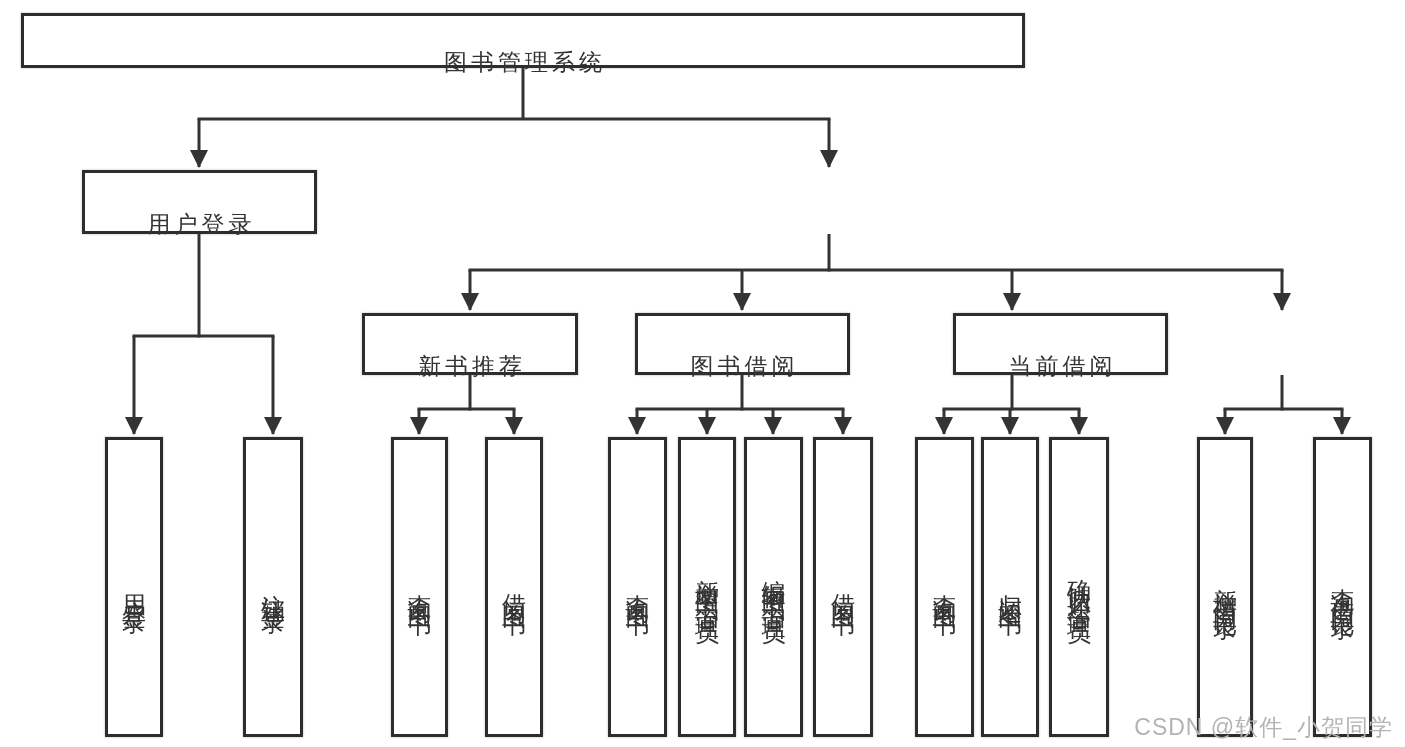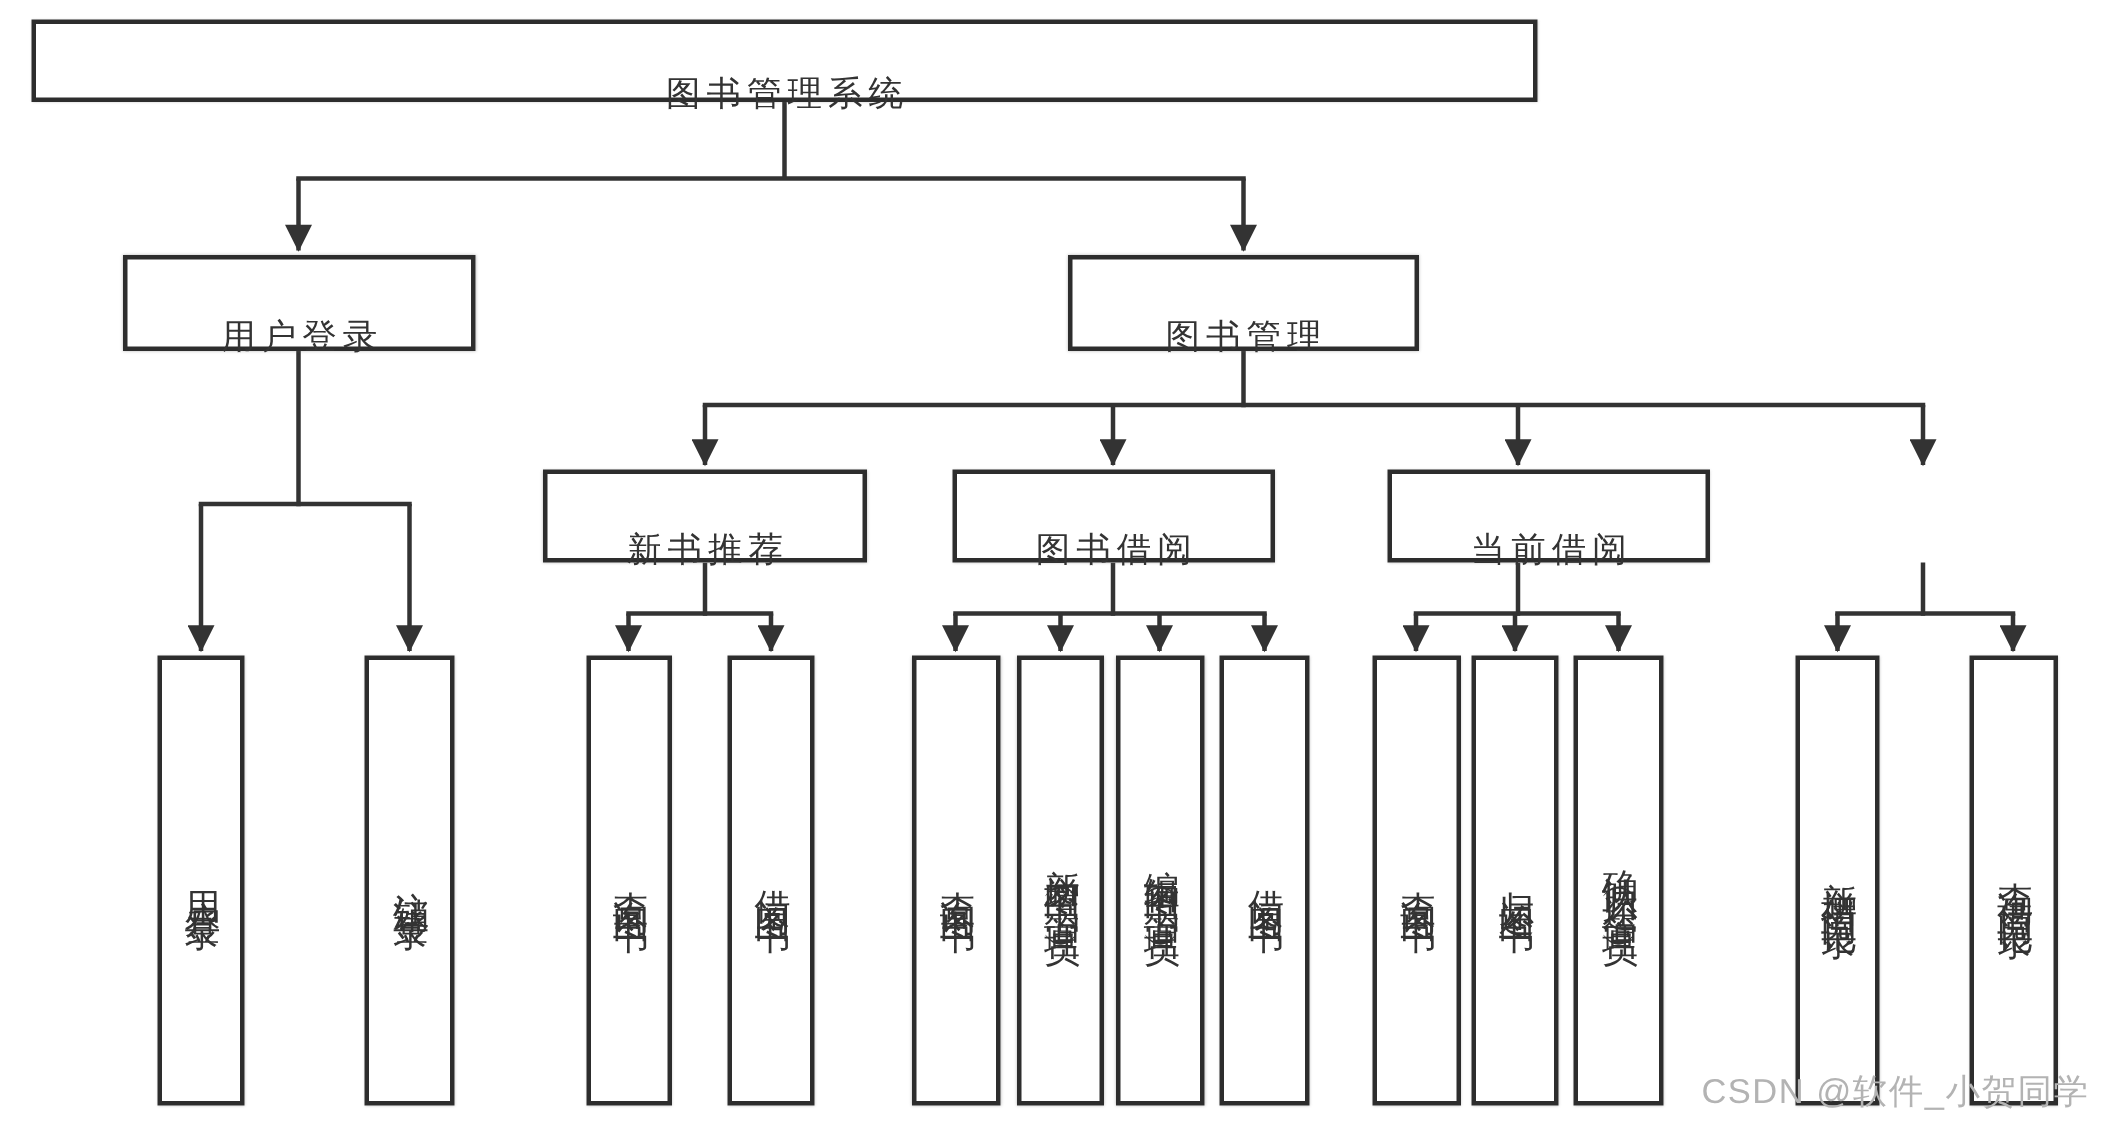--- a/index.html
+++ b/index.html
@@ -109,31 +109,28 @@
     </g>
   </svg>
 
   <div class="box hbox" style="left:21px; top:13px; width:1004px; height:55px;">
     <span class="lbl">图书管理系统</span>
   </div>
 
   <div class="box hbox" style="left:82px; top:170px; width:235px; height:64px;">
     <span class="lbl">用户登录</span>
   </div>
-  <div class="box hbox" style="left:712px; top:170px; width:234px; height:64px;">
-    <span class="lbl">图书管理</span>
-  </div>
 
   <div class="box hbox" style="left:362px; top:313px; width:216px; height:62px;">
     <span class="lbl">新书推荐</span>
   </div>
   <div class="box hbox" style="left:635px; top:313px; width:215px; height:62px;text-align:right;">
     <span class="lbl">图书借阅</span>
   </div>
-  <div class="box hbox" style="left:925px; top:313px; width:215px; height:62px;">
+  <div class="box hbox" style="left:953px; top:313px; width:215px; height:62px;">
     <span class="lbl">当前借阅</span>
   </div>
 
   <div class="box vbox" style="left:105px; top:437px; width:58px; height:300px;">
     <span class="lbl">用户登录</span>
   </div>
   <div class="box vbox" style="left:243px; top:437px; width:60px; height:300px;">
     <span class="lbl">注销登录</span>
   </div>
 

